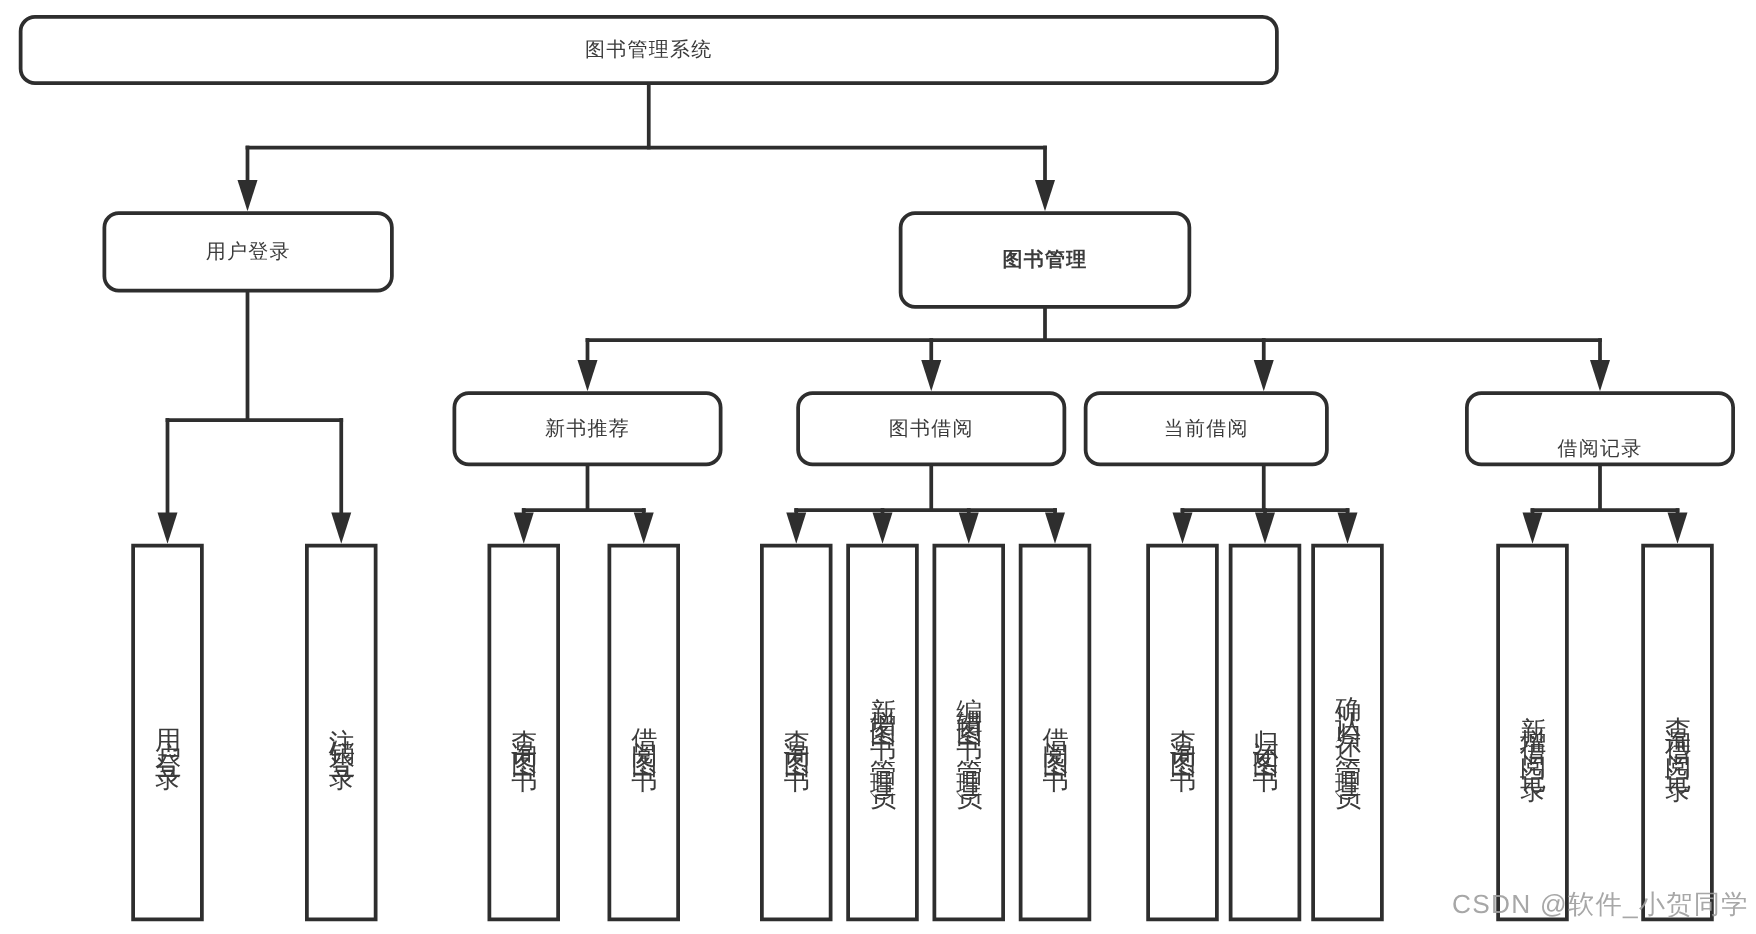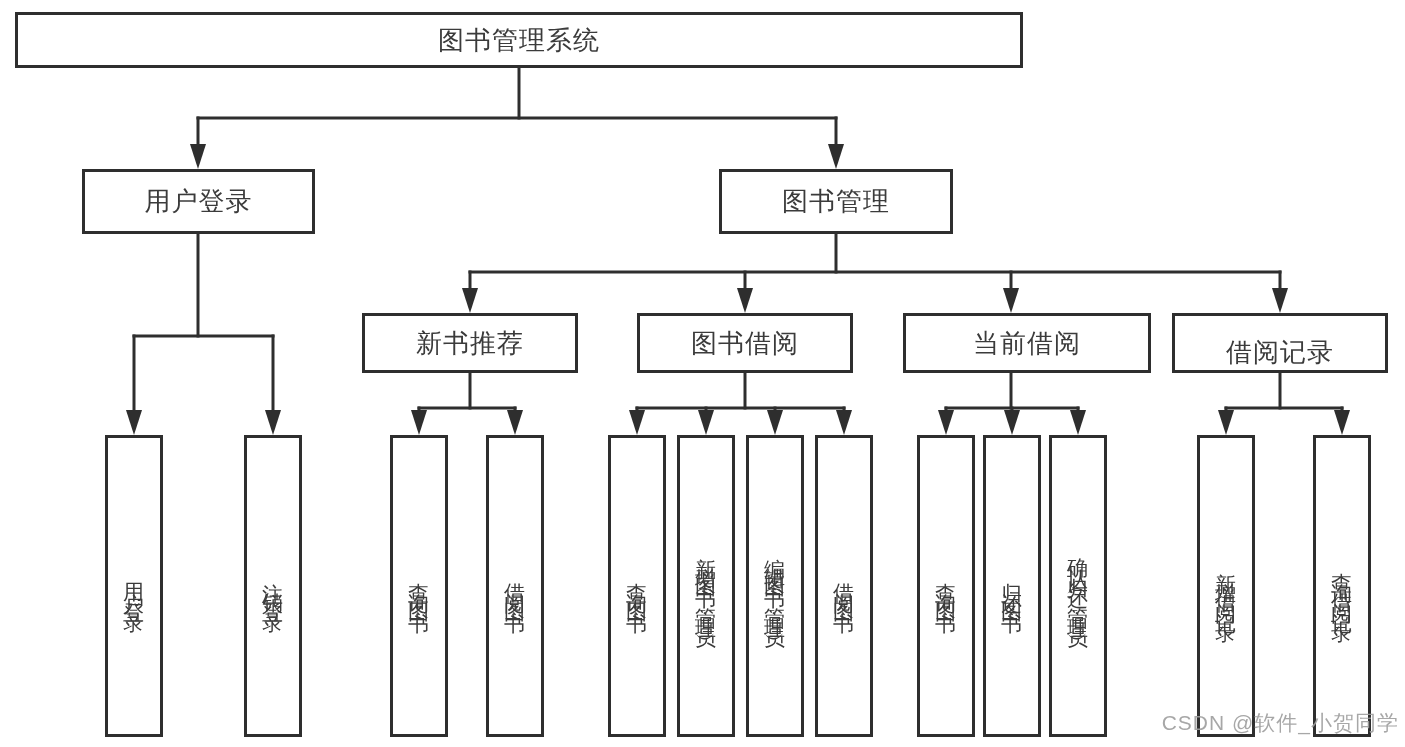--- a/index.html
+++ b/index.html
@@ -10,21 +10,21 @@
   .canvas{position:relative; width:1405px; height:747px; background:var(--page_bg); overflow:hidden;}
   .edges{position:absolute; left:0; top:0; width:1405px; height:747px;}
   .edge{stroke:var(--line); stroke-width:3; fill:none; stroke-linecap:square;}
   .arrow{fill:var(--line); stroke:none;}
   .box{
     position:absolute; box-sizing:border-box;
     background:var(--box_bg); border:3px solid var(--line);
     display:flex; align-items:center; justify-content:center;
     color:var(--text);
   }
-  .hbox{font-size:26px; letter-spacing:1px;}
+  .hbox{font-size:16px; letter-spacing:1px;border-radius:13px;}
   .vbox span{
     writing-mode:vertical-rl; text-orientation:upright;
     font-size:21px; letter-spacing:10px; line-height:1;
     white-space:nowrap; color:var(--text);
   }
   .watermark{
     position:absolute; right:6px; bottom:10px;
     font-size:21px; color:var(--watermark); opacity:.9;
     letter-spacing:1px; z-index:5; pointer-events:none;margin-top:12px;
   }
@@ -97,31 +97,31 @@
     <polygon class="arrow" points="1334,410 1350,410 1342,435"></polygon>
   </svg>
 
   <div class="box hbox" style="left:15px; top:12px; width:1008px; height:56px;">
     <span>图书管理系统</span>
   </div>
 
   <div class="box hbox" style="left:82px; top:169px; width:233px; height:65px;">
     <span>用户登录</span>
   </div>
-  <div class="box hbox" style="left:719px; top:169px; width:234px; height:65px;">
+  <div class="box hbox" style="left:719px; top:169px; width:234px; height:78px;font-weight:bold;">
     <span>图书管理</span>
   </div>
 
   <div class="box hbox" style="left:362px; top:313px; width:216px; height:60px;">
     <span>新书推荐</span>
   </div>
   <div class="box hbox" style="left:637px; top:313px; width:216px; height:60px;">
     <span>图书借阅</span>
   </div>
-  <div class="box hbox" style="left:903px; top:313px; width:248px; height:60px;">
+  <div class="box hbox" style="left:867px; top:313px; width:196px; height:60px;">
     <span>当前借阅</span>
   </div>
   <div class="box hbox" style="left:1172px; top:313px; width:216px; height:60px;align-items:flex-end;">
     <span>借阅记录</span>
   </div>
 
   <div class="box vbox" style="left:105px; top:435px; width:58px; height:302px;">
     <span>用户登录</span>
   </div>
   <div class="box vbox" style="left:244px; top:435px; width:58px; height:302px;">

